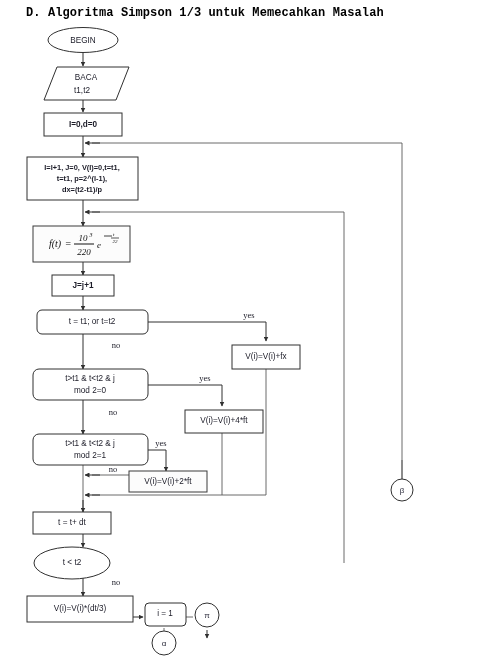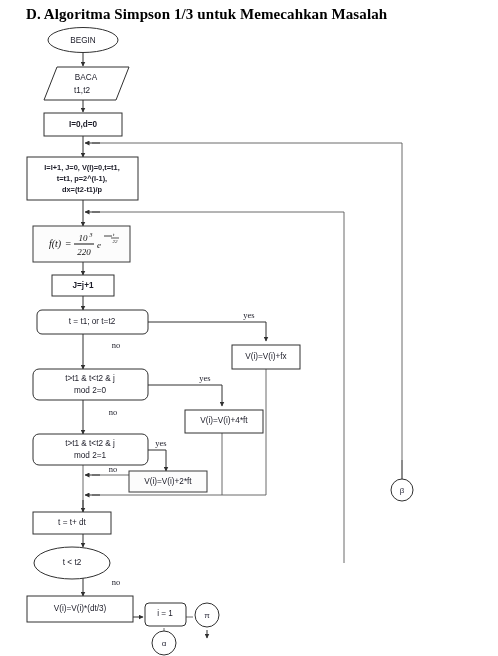--- a/index.html
+++ b/index.html
@@ -12,23 +12,23 @@
     height: 656px;
     font-family: "Liberation Sans", sans-serif;
     color: #000000;
     position: relative;
     overflow: hidden;
   }
   #page-title {
     position: absolute;
     left: 26px;
     top: 6px;
-    font-family: Liberation Serif, serif;
+    font-family: Liberation Mono, monospace;
     font-weight: bold;
-    font-size: 15px;
+    font-size: 12px;
     letter-spacing: 0.1px;
     color: #000;
     white-space: nowrap;
   }
   #flow-canvas {
     position: absolute;
     left: 0;
     top: 0;
   }
   .node-text {

